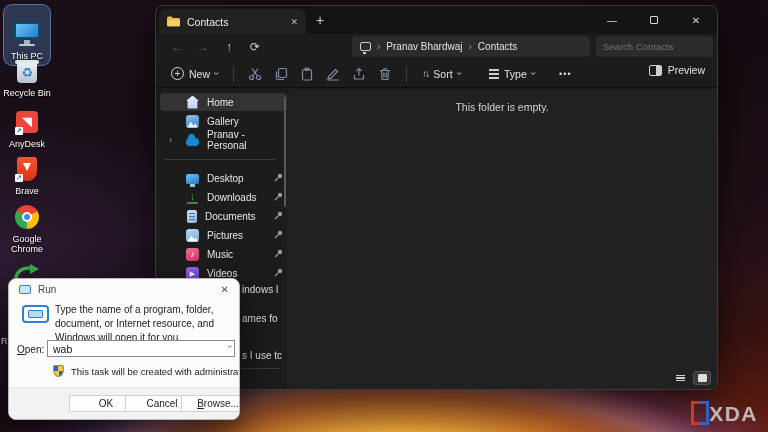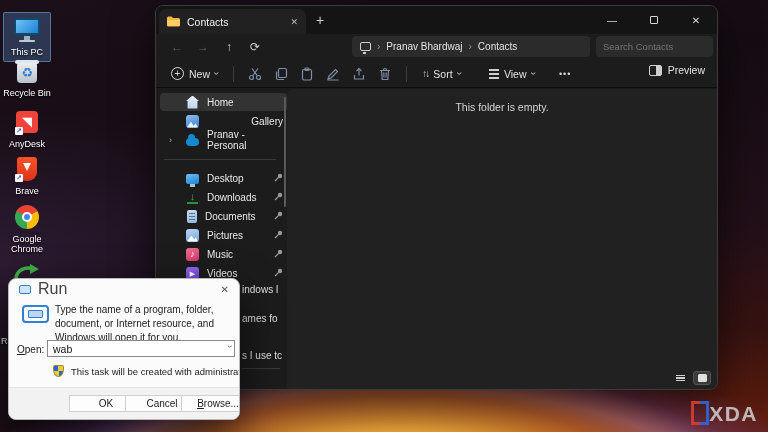--- a/index.html
+++ b/index.html
@@ -124,21 +124,21 @@
   .sb-btn { width:18px; height:14px; display:flex; align-items:center; justify-content:center; border-radius:3px; }
   .sb-btn.active { background:#3a3a3a; border:1px solid #555; }
   .sb-lines i { display:block; width:9px; height:1.5px; background:#cfcfcf; margin:1px 0; }
   .sb-thumb { width:9px; height:8px; background:#e0e0e0; border-radius:1.5px; }
 
   
   .rundlg { position:absolute; left:8px; top:278px; width:232px; height:142px; background:#fbfbfb;
     border:1px solid #b9b9b9; border-radius:8px; box-shadow:0 16px 40px rgba(0,0,0,.65); overflow:hidden; color:#1b1b1b; }
   .run-title { position:absolute; left:0; top:0; width:100%; height:20px; display:flex; align-items:center; padding:0 10px; gap:7px; }
   .run-title-ico { width:12px; height:9px; border:1.5px solid #2f7fd4; border-radius:2px; background:#cfe4f7; }
-  .run-title-text { font-size:16px; color:#444; flex:1; }
+  .run-title-text { font-size:10px; color:#444; flex:1; }
   .run-close { font-size:10px; color:#555; }
   .run-big-ico { position:absolute; left:13px; top:26px; width:27px; height:18px; border:2.5px solid #2f7fd4;
     border-radius:4px; background:#fff; }
   .run-big-ico::after { content:""; position:absolute; left:4px; top:3px; width:13px; height:6px; background:#bcd8f0;
     border:1px solid #2f7fd4; border-radius:1px; }
   .run-desc { position:absolute; left:46px; top:24px; width:180px; font-size:10px; line-height:1.4; color:#1b1b1b; }
   .open-label { position:absolute; left:8px; top:65px; font-size:10px; color:#1b1b1b; }
   .open-label u { text-decoration:underline; }
   .open-combo { position:absolute; left:38px; top:61px; width:188px; height:17px; background:#fff;
     border:1px solid #8a8a8a; display:flex; align-items:center; }
@@ -160,21 +160,21 @@
   .xda { position:absolute; right:10px; bottom:7px; display:flex; align-items:center; gap:0; opacity:.92; }
   .xda-lb { width:9px; height:24px; border:3.5px solid #d63c31; border-right:none; }
   .xda-rb { width:9px; height:24px; border:3.5px solid #2f66d8; border-left:none; }
   .xda-text { font-size:21px; font-weight:bold; color:#c9c3c3; letter-spacing:1.5px; line-height:1; }
 </style>
 </head>
 <body>
 
 <div class="screen">
 
-  <div class="dicon selected" style="left:3px; top:12px; padding:3px 0 4px;">
+  <div class="dicon selected" style="left:3px; top:4px; padding:15px 0 4px;border-radius:9px;">
     <div class="art">
       <div class="pc-screen"></div>
         <div class="pc-stand"></div>
         <div class="pc-base"></div>
     </div>
     <div class="dlabel">This PC</div>
   </div>
 
   <div class="dicon" style="left:3px; top:57px;">
     <div class="art">
@@ -315,38 +315,38 @@
         <span class="sort-glyph">↑↓</span>
         <span>Sort</span>
         <span class="chev-d">›</span>
       </div>
       <div class="tb-btn" style="margin-left:14px;">
         <span class="view-glyph">
             <i></i>
             <i></i>
             <i></i>
           </span>
-        <span>View</span>
+        <span>Type</span>
         <span class="chev-d">›</span>
       </div>
       <div class="tb-btn" style="margin-left:10px;">
         <span class="more-dots">•••</span>
       </div>
     </div>
     <div class="preview-btn">
       <span class="prev-ico"></span>
       <span>Preview</span>
     </div>
 
     <div class="sidebar">
       <div class="side-item sel" style="top:4px;">
         <span class="sicon home"></span>
         <span>Home</span>
       </div>
-      <div class="side-item" style="top:23px;justify-content:space-between;">
+      <div class="side-item" style="top:23px;">
         <span class="sicon gallery"></span>
         <span>Gallery</span>
       </div>
       <div class="side-item" style="top:42px;">
         <span class="side-chev">›</span>
         <span class="sicon cloud"></span>
         <span>Pranav - Personal</span>
       </div>
       <div class="side-div" style="top:70px;"></div>
       <div class="side-item" style="top:80px;">

